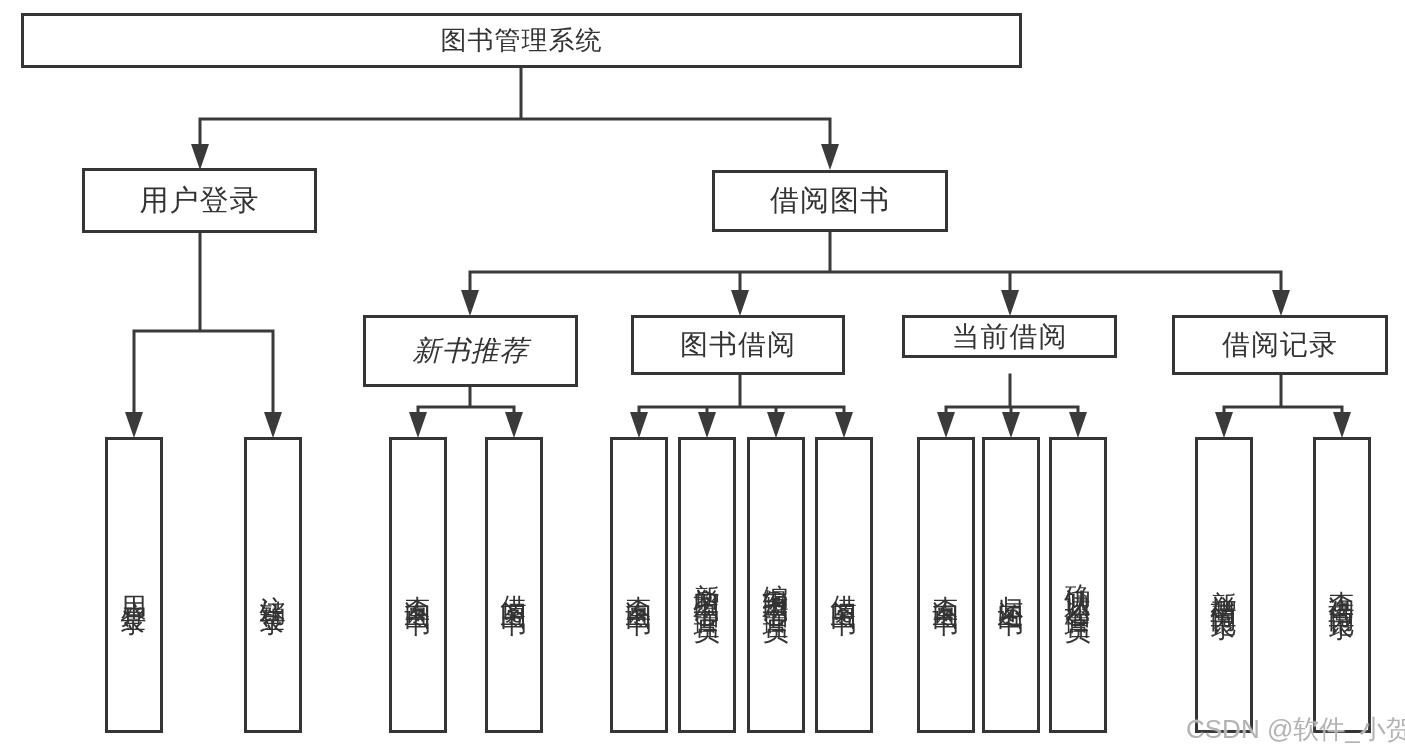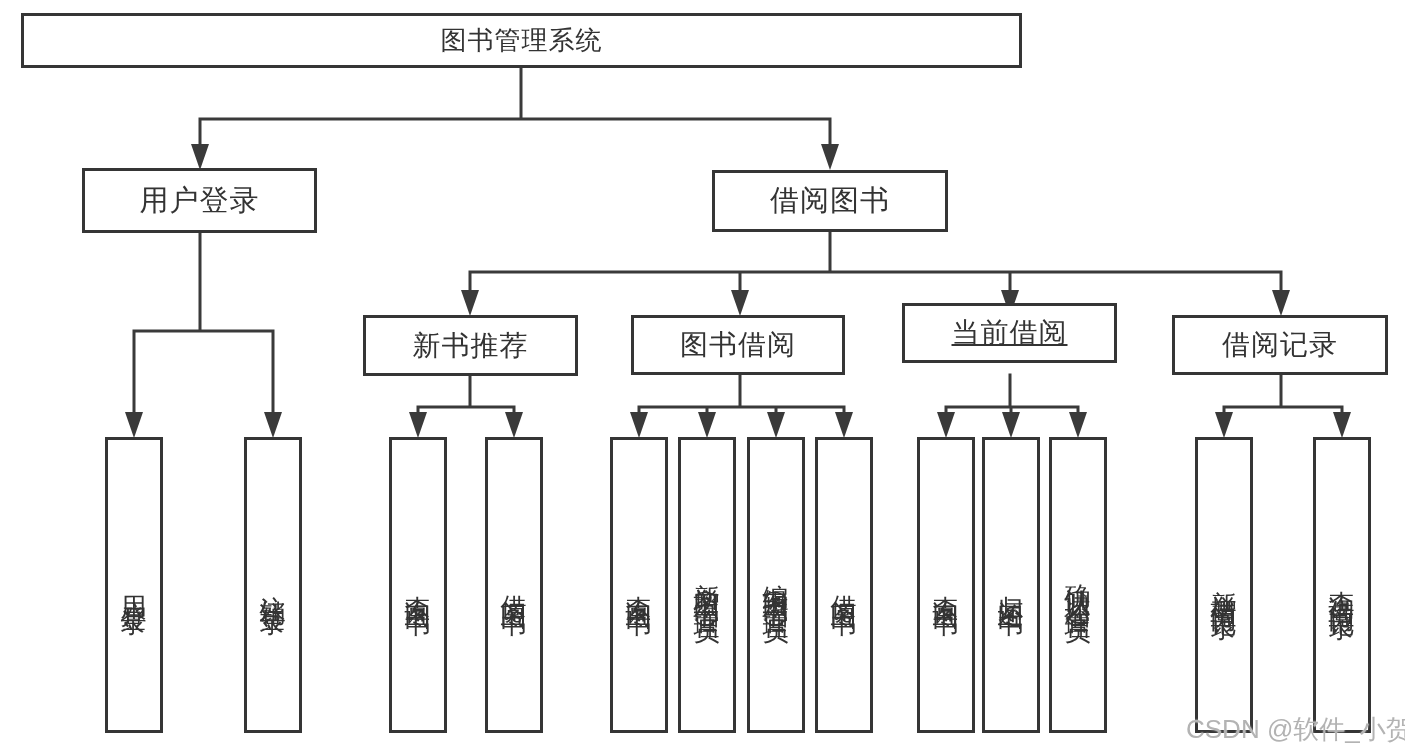--- a/index.html
+++ b/index.html
@@ -61,23 +61,23 @@
       <polygon points="1215,412 1233,412 1224,438"></polygon>
       <polygon points="1333,412 1351,412 1342,438"></polygon>
     </g>
   </svg>
 
   <div class="node root-node" style="left:21px;top:13px;width:1001px;height:55px;">图书管理系统</div>
 
   <div class="node l2-node" style="left:82px;top:168px;width:235px;height:65px;">用户登录</div>
   <div class="node l2-node" style="left:712px;top:170px;width:236px;height:62px;">借阅图书</div>
 
-  <div class="node l3-node" style="left:363px;top:315px;width:215px;height:61px;">新书推荐</div>
+  <div class="node l3-node" style="left:363px;top:315px;width:215px;height:72px;font-style:italic;">新书推荐</div>
   <div class="node l3-node" style="left:631px;top:315px;width:214px;height:60px;">图书借阅</div>
-  <div class="node l3-node" style="left:902px;top:303px;width:215px;height:60px;text-decoration:underline;">当前借阅</div>
+  <div class="node l3-node" style="left:902px;top:315px;width:215px;height:43px;">当前借阅</div>
   <div class="node l3-node" style="left:1172px;top:315px;width:216px;height:60px;">借阅记录</div>
 
   <div class="node leaf-node" style="left:105px;">
     <span class="vtext">用户登录</span>
   </div>
   <div class="node leaf-node" style="left:244px;">
     <span class="vtext">注销登录</span>
   </div>
 
   <div class="node leaf-node" style="left:389px;">

